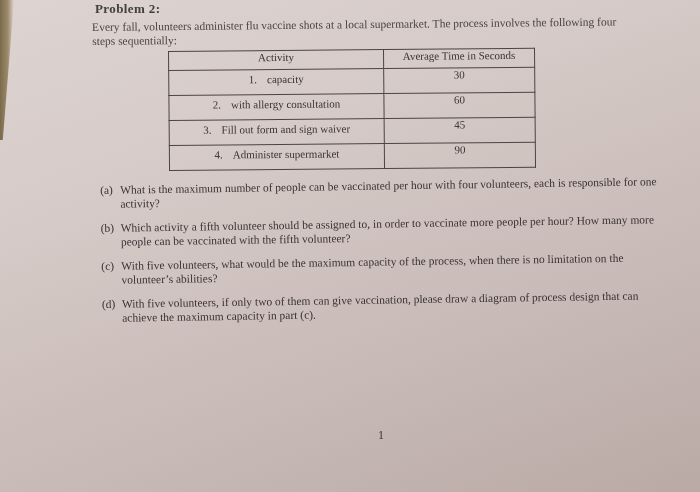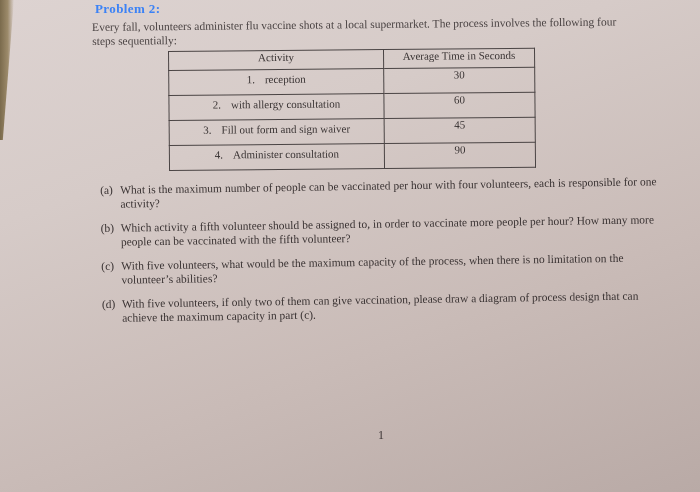--- a/index.html
+++ b/index.html
@@ -29,21 +29,21 @@
       left: 0; top: 0;
       width: 700px; height: 492px;
     }
     .problem-title {
       position: absolute;
       left: 95px;
       top: 1px;
       font-size: 13px;
       font-weight: bold;
       letter-spacing: 0.4px;
-      color: #3b82f6;
+      color: #404040;
     }
     .intro {
       position: absolute;
       left: 92px;
       top: 20px;
       width: 540px;
       font-size: 11.5px;
       line-height: 14px;
       color: #4a4343;
       transform: rotate(-0.6deg);
@@ -115,39 +115,39 @@
   <table class="activities">
     <thead>
       <tr>
         <th class="col-activity">Activity</th>
         <th class="col-time">Average Time in Seconds</th>
       </tr>
     </thead>
     <tbody>
       <tr>
         <td class="col-activity act-cell">
-          <span class="num">1.</span><span>reception</span>
+          <span class="num">1.</span><span>capacity</span>
         </td>
         <td class="col-time">30</td>
       </tr>
       <tr>
         <td class="col-activity act-cell">
           <span class="num">2.</span><span>with allergy consultation</span>
         </td>
         <td class="col-time">60</td>
       </tr>
       <tr>
         <td class="col-activity act-cell">
           <span class="num">3.</span><span>Fill out form and sign waiver</span>
         </td>
         <td class="col-time">45</td>
       </tr>
       <tr>
         <td class="col-activity act-cell">
-          <span class="num">4.</span><span>Administer consultation</span>
+          <span class="num">4.</span><span>Administer supermarket</span>
         </td>
         <td class="col-time">90</td>
       </tr>
     </tbody>
   </table>
 
   <div class="questions">
     <div class="q">
       <span class="q-label">(a)</span>
       <span>What is the maximum number of people can be vaccinated per hour with four volunteers, each is responsible for one activity?</span>

